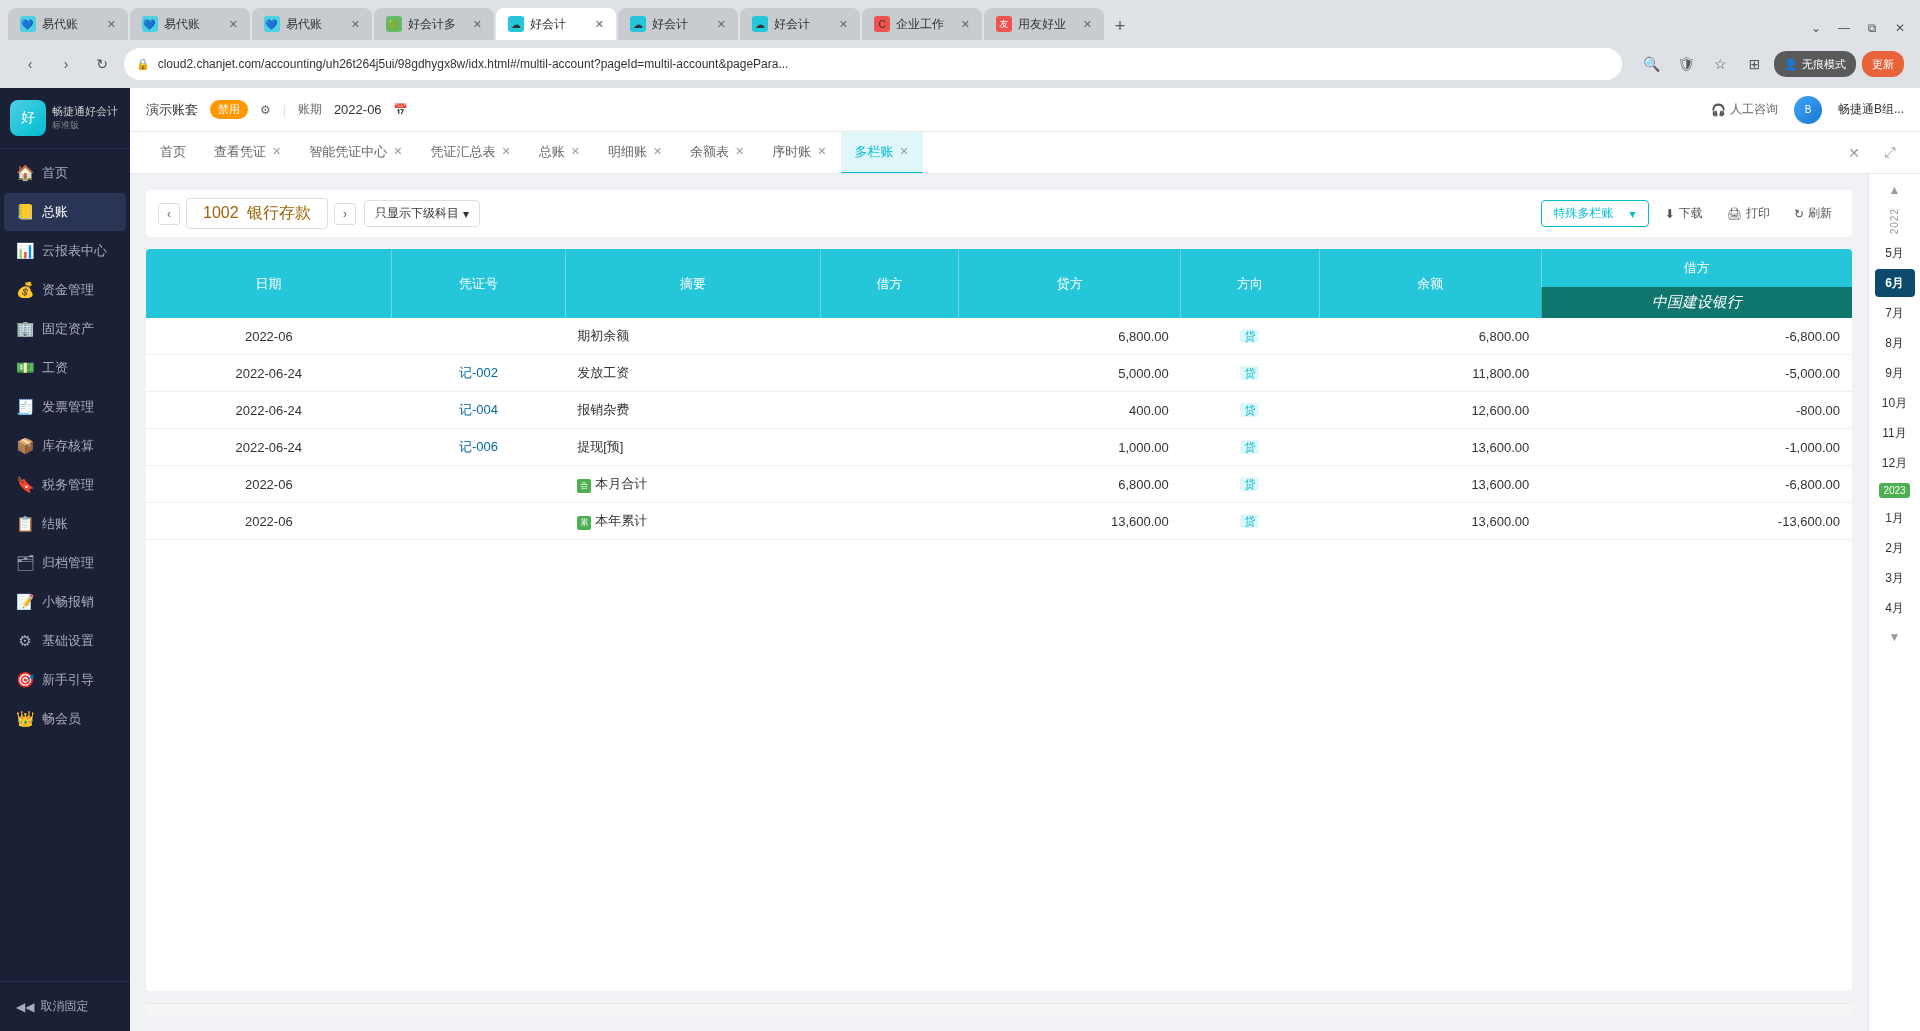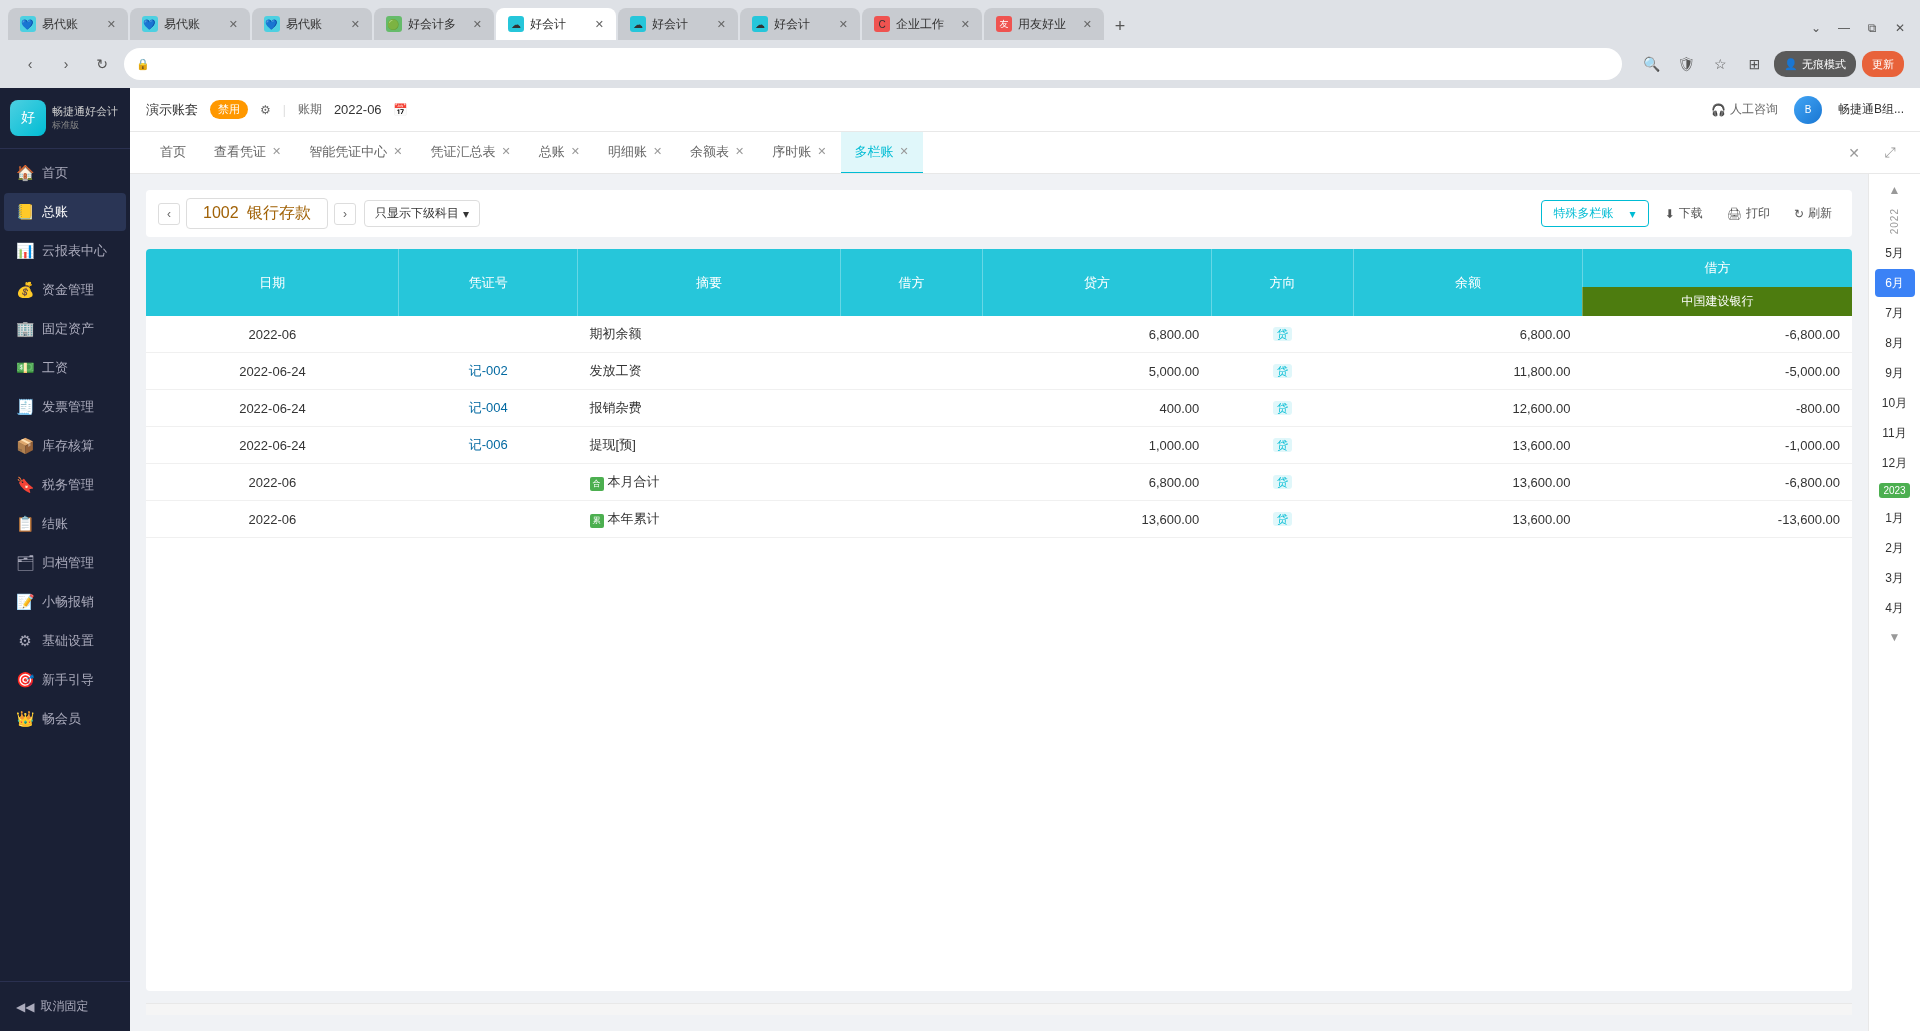--- a/index.html
+++ b/index.html
@@ -76,33 +76,33 @@
     .filter-dropdown { display: flex; align-items: center; gap: 4px; border: 1px solid #ddd; border-radius: 4px; padding: 4px 10px; font-size: 12px; color: #333; cursor: pointer; background: #fff; }
     .toolbar-right { margin-left: auto; display: flex; align-items: center; gap: 8px; }
     .btn-special { border: 1px solid #00bcd4; color: #00bcd4; background: #fff; border-radius: 4px; padding: 4px 12px; font-size: 12px; cursor: pointer; display: flex; align-items: center; gap: 16px; }
     .btn-action { display: flex; align-items: center; gap: 4px; color: #555; font-size: 12px; cursor: pointer; padding: 4px 8px; border-radius: 3px; }
 
     
     .ledger-table-wrapper { background: #fff; border-radius: 4px; overflow: auto; flex: 1; }
     .ledger-table { width: 100%; border-collapse: collapse; min-width: 900px; }
     .ledger-table thead tr th { background: #26c6da; color: #fff; padding: 10px 12px; font-size: 13px; font-weight: 500; text-align: center; border-right: 1px solid rgba(255,255,255,0.3); white-space: nowrap; }
     .ledger-table thead tr th:last-child { border-right: none; }
-    .ledger-table thead .sub-header th { background: #4d7c0f; color: #fff; font-size: 12px; font-weight: 400; padding: 6px 12px; }
+    .ledger-table thead .sub-header th { background: #0f766e; color: #fff; font-size: 15px; font-weight: 400; padding: 6px 12px; font-style: italic; }
     .ledger-table tbody tr td { padding: 9px 12px; font-size: 13px; color: #333; border-bottom: 1px solid #f0f0f0; text-align: center; white-space: nowrap; }
     .ledger-table tbody tr td.text-left { text-align: left; }
     .ledger-table tbody tr td.text-right { text-align: right; }
     .ledger-table tbody tr td .voucher-link { color: #0369a1; cursor: pointer; }
     .ledger-table tbody tr td .summary-icon { display: inline-block; width: 14px; height: 14px; background: #4caf50; color: #fff; font-size: 8px; border-radius: 2px; text-align: center; line-height: 14px; margin-right: 4px; }
     .dir-badge { background: #e0f7fa; color: #00bcd4; border-radius: 3px; padding: 1px 4px; font-size: 11px; }
 
     
     .calendar-panel { width: 52px; background: #fff; border-left: 1px solid #e8e8e8; display: flex; flex-direction: column; align-items: center; padding: 4px 0; overflow-y: auto; }
     .cal-year-nav { width: 24px; height: 24px; display: flex; align-items: center; justify-content: center; cursor: pointer; color: #999; font-size: 12px; }
     .cal-month { width: 40px; height: 28px; display: flex; align-items: center; justify-content: center; border-radius: 4px; font-size: 12px; color: #333; cursor: pointer; margin: 1px 4px; }
-    .cal-month.active { background: #3b82f6; color: #fff; border-radius: 4px; }
+    .cal-month.active { background: #0c4a6e; color: #fff; border-radius: 4px; font-weight: bold; }
     .cal-year-section { display: flex; flex-direction: column; align-items: center; width: 100%; padding: 2px 0; }
 
     
     ::-webkit-scrollbar { width: 6px; height: 6px; }
     ::-webkit-scrollbar-track { background: #f0f0f0; }
     ::-webkit-scrollbar-thumb { background: #ccc; border-radius: 3px; }
 
     
     .bottom-scroll { height: 12px; background: #f5f5f5; border-top: 1px solid #e8e8e8; }
   </style>
@@ -166,20 +166,21 @@
       <div class="tab-ctrl-btn">✕</div>
     </div>
   </div>
 
   <div class="address-bar">
     <div class="nav-btn">‹</div>
     <div class="nav-btn">›</div>
     <div class="nav-btn">↻</div>
     <div class="url-bar">
       <span class="url-lock">🔒</span>
+      <span class="url-text">cloud2.chanjet.com/accounting/uh26t264j5ui/98gdhygx8w/idx.html#/multil-account?pageId=multil-account&amp;pagePara...</span>
     </div>
     <div class="browser-actions">
       <div class="browser-action-btn">🔍</div>
       <div class="browser-action-btn">🛡</div>
       <div class="browser-action-btn">☆</div>
       <div class="browser-action-btn">⊞</div>
       <div class="wuhen-btn">
         <span>👤</span>
         <span>无痕模式</span>
       </div>

